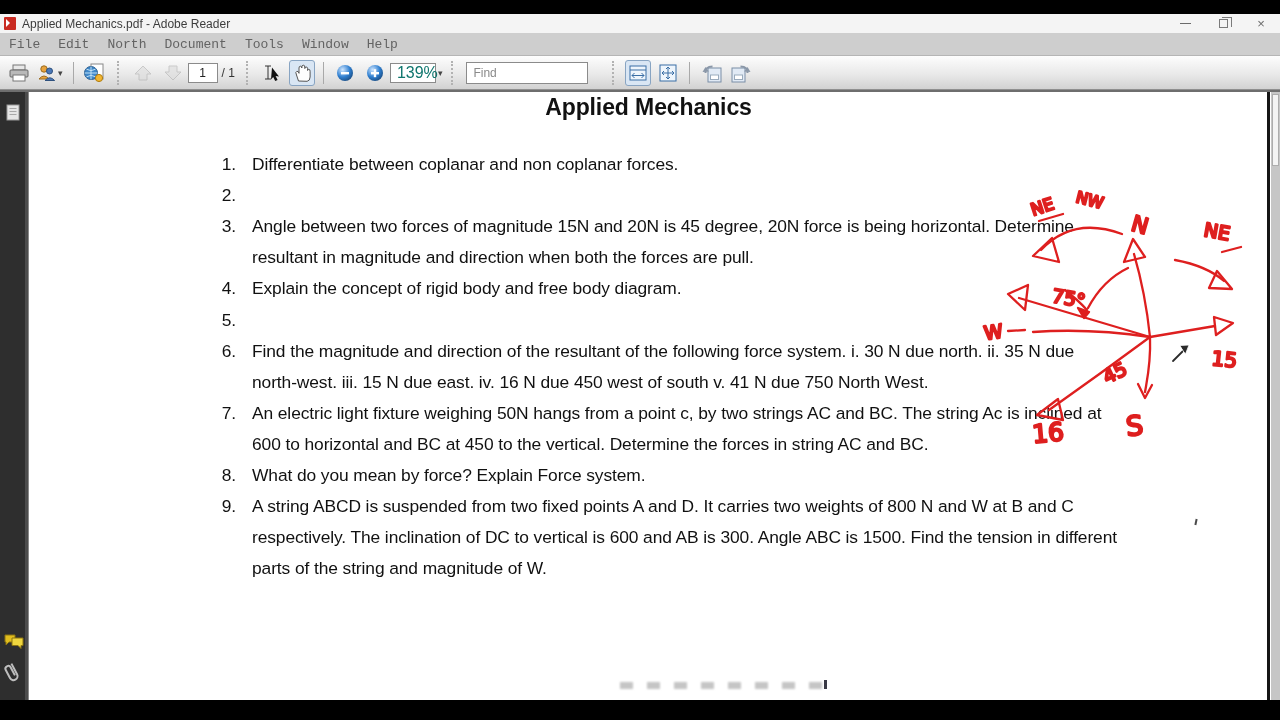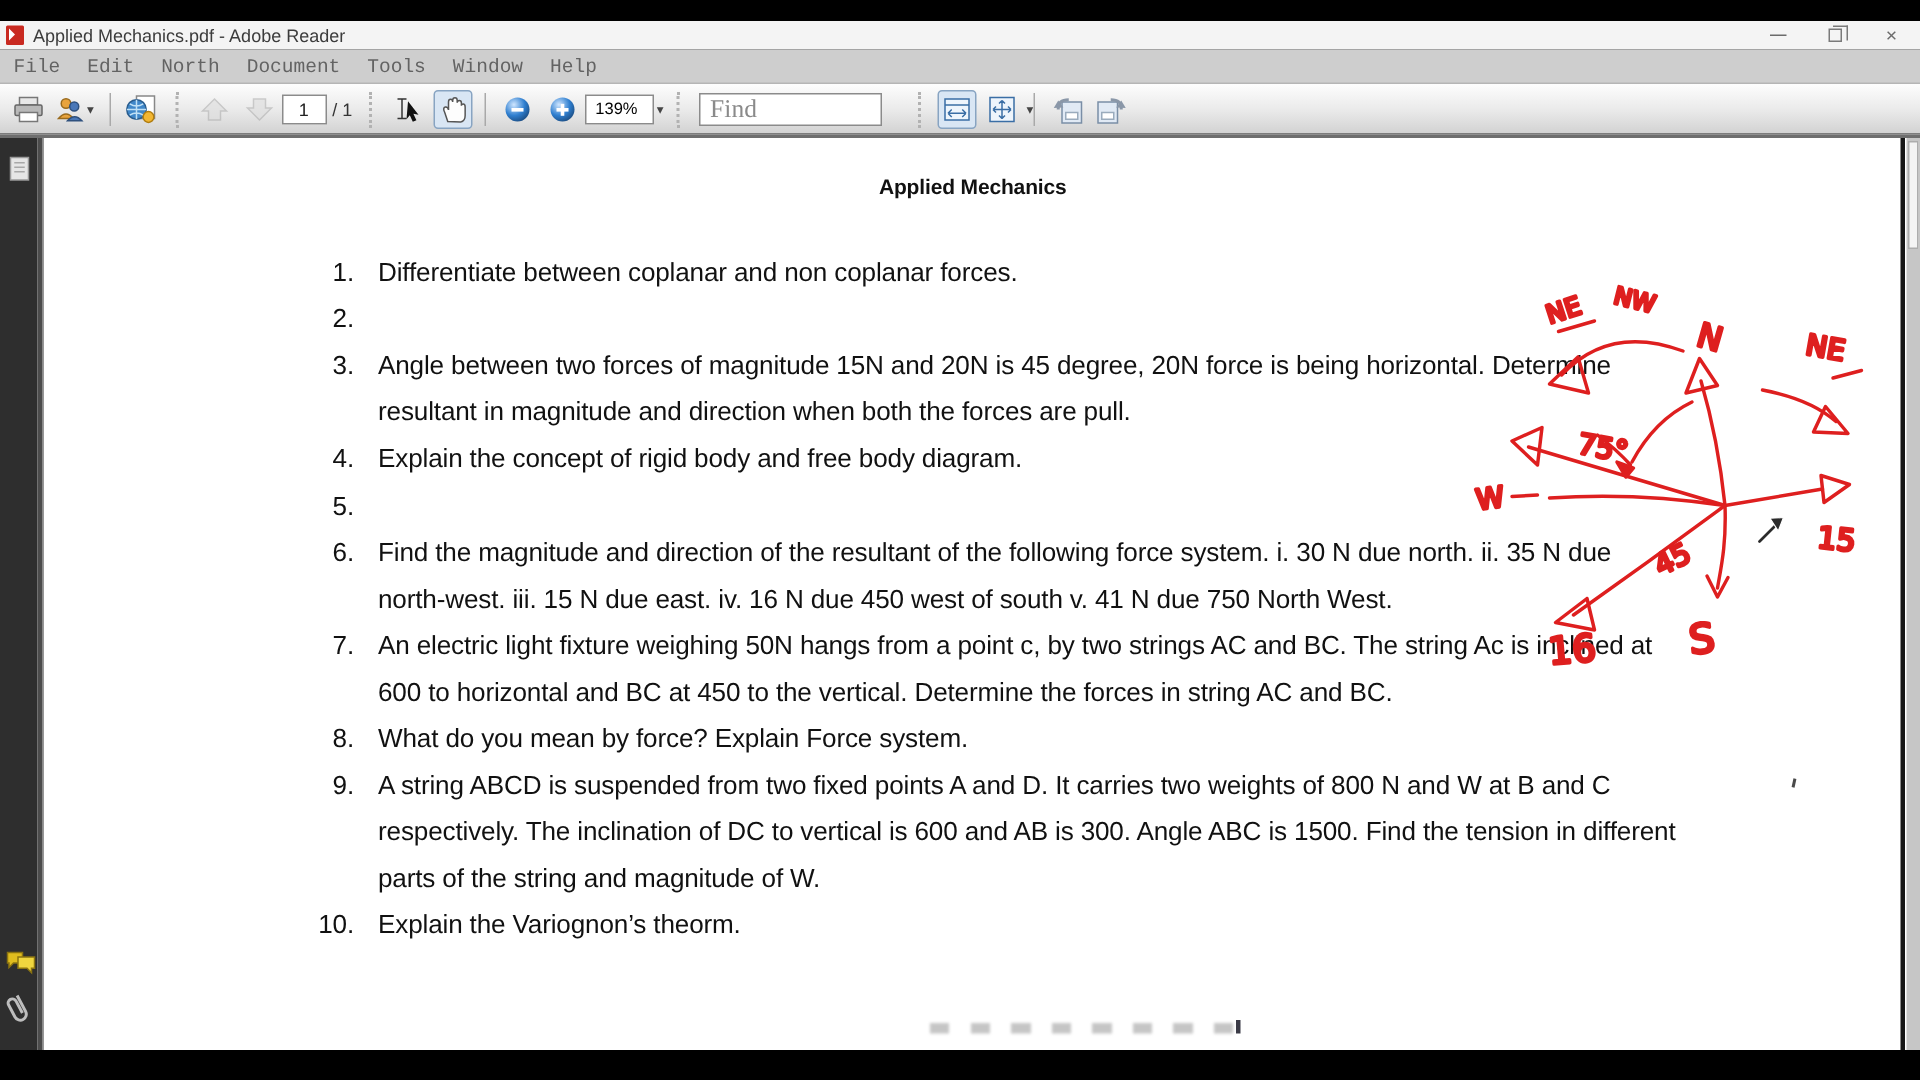--- a/index.html
+++ b/index.html
@@ -37,44 +37,44 @@
             border-radius:3px; margin:0 2px; }
   .tb-btn.active { background:#d9e6f4; border:1px solid #88a4c2; }
   .tb-btn.disabled { opacity:.55; }
   .sep-v { width:1px; height:22px; background:#a9a9a9; margin:0 6px; }
   .grip { width:4px; height:24px; border-left:2px dotted #b2b2b2; margin:0 7px; }
   .caret { font-size:9px; color:#444; padding:0 2px; }
   #page-box { width:30px; height:20px; border:1px solid #8b8b8b; background:#fff;
               text-align:center; font-size:12px; color:#222; }
   .tb-text { font-size:12px; color:#333; margin:0 4px; }
   #zoom-box { width:46px; height:20px; border:1px solid #8b8b8b; background:#fff;
-              font-size:11px; color:#000000; display:flex; align-items:center; padding-left:6px; }
+              font-size:16px; color:#0f766e; display:flex; align-items:center; padding-left:6px; }
   #find-wrap { width:122px; height:22px; border:1px solid #8b8b8b; background:#fff;
                display:flex; align-items:center; margin-left:4px; }
-  #find-input { border:none; outline:none; flex:1; font-size:17px; color:#333; padding-left:6px;
-                font-family:Liberation Serif, serif; background:transparent; }
+  #find-input { border:none; outline:none; flex:1; font-size:12px; color:#333; padding-left:6px;
+                font-family:Liberation Sans, sans-serif; background:transparent; }
   #find-input::placeholder { color:#8a8a8a; }
 
   
   #docarea { left:0; top:90px; width:1280px; height:610px; background:#fff;
              border-top:2px solid #6e6e6e; }
   #sidebar { left:0; top:92px; width:25px; height:608px; background:#2e2e2e; }
   #sidebar-edge { left:25px; top:92px; width:4px; height:608px; background:#4c4c4c;
                   border-right:1px solid #8a8a8a; }
   .side-icon { position:absolute; left:3px; }
 
   #scroll-track { left:1271px; top:92px; width:9px; height:608px; background:#c6c6c6; }
   #scroll-thumb { left:1272px; top:94px; width:7px; height:72px; background:#f4f4f4;
                   border:1px solid #adadad; }
   #page-edge { left:1267px; top:92px; width:3px; height:608px; background:#161616; }
 
   
   #page { left:30px; top:92px; width:1237px; height:608px; background:#fff; color:#111;
           font-size:17.4px; line-height:31.1px; letter-spacing:-0.1px; }
-  #doc-title { margin-top:17px; text-align:center; font-weight:bold; font-size:14px; }
+  #doc-title { text-align:center; font-weight:bold; font-size:23px; }
   #qlist { margin-top:26px; }
   .qrow { display:flex; }
   .qnum { width:206px; text-align:right; flex:0 0 206px; padding-right:0; }
   .qtext { margin-left:16px; width:866px; }
 
   .cutoff-marks { left:620px; top:682px; width:212px; height:7px; opacity:.5; filter:blur(1px);
      background:repeating-linear-gradient(90deg,#8d8d8d 0 13px, transparent 13px 27px); }
   .cutoff-tick { left:824px; top:680px; width:3px; height:9px; background:#3a3a46; }
   .page-speck { left:1195px; top:519px; width:2px; height:6px; background:#4a4a4a; transform:rotate(12deg); }
 
@@ -269,24 +269,20 @@
           <div class="qtext">An electric light fixture weighing 50N hangs from a point c, by two strings AC and BC. The string Ac is inclined at 600 to horizontal and BC at 450 to the vertical. Determine the forces in string AC and BC.</div>
         </div>
       <div class="qrow">
           <div class="qnum">8.</div>
           <div class="qtext">What do you mean by force? Explain Force system.</div>
         </div>
       <div class="qrow">
           <div class="qnum">9.</div>
           <div class="qtext">A string ABCD is suspended from two fixed points A and D. It carries two weights of 800 N and W at B and C respectively. The inclination of DC to vertical is 600 and AB is 300. Angle ABC is 1500. Find the tension in different parts of the string and magnitude of W.</div>
         </div>
-      <div class="qrow">
-          <div class="qnum">10.</div>
-          <div class="qtext">Explain the Variognon’s theorm.</div>
-        </div>
     </div>
   </div>
 
   <svg id="annotation" class="abs" viewBox="0 0 300 295" stroke="#de1f1f" stroke-width="2.3" fill="none" stroke-linecap="round" stroke-linejoin="round">
 
     <path d="M175,169 C172,140 166,110 159,86"></path>
     <path d="M149,94 L158,71 L170,89 Z"></path>
     <text x="155" y="62" font-size="22" transform="rotate(16 155 62)">N</text>
 
     <path d="M175,169 C176,196 172,212 170,224"></path>

